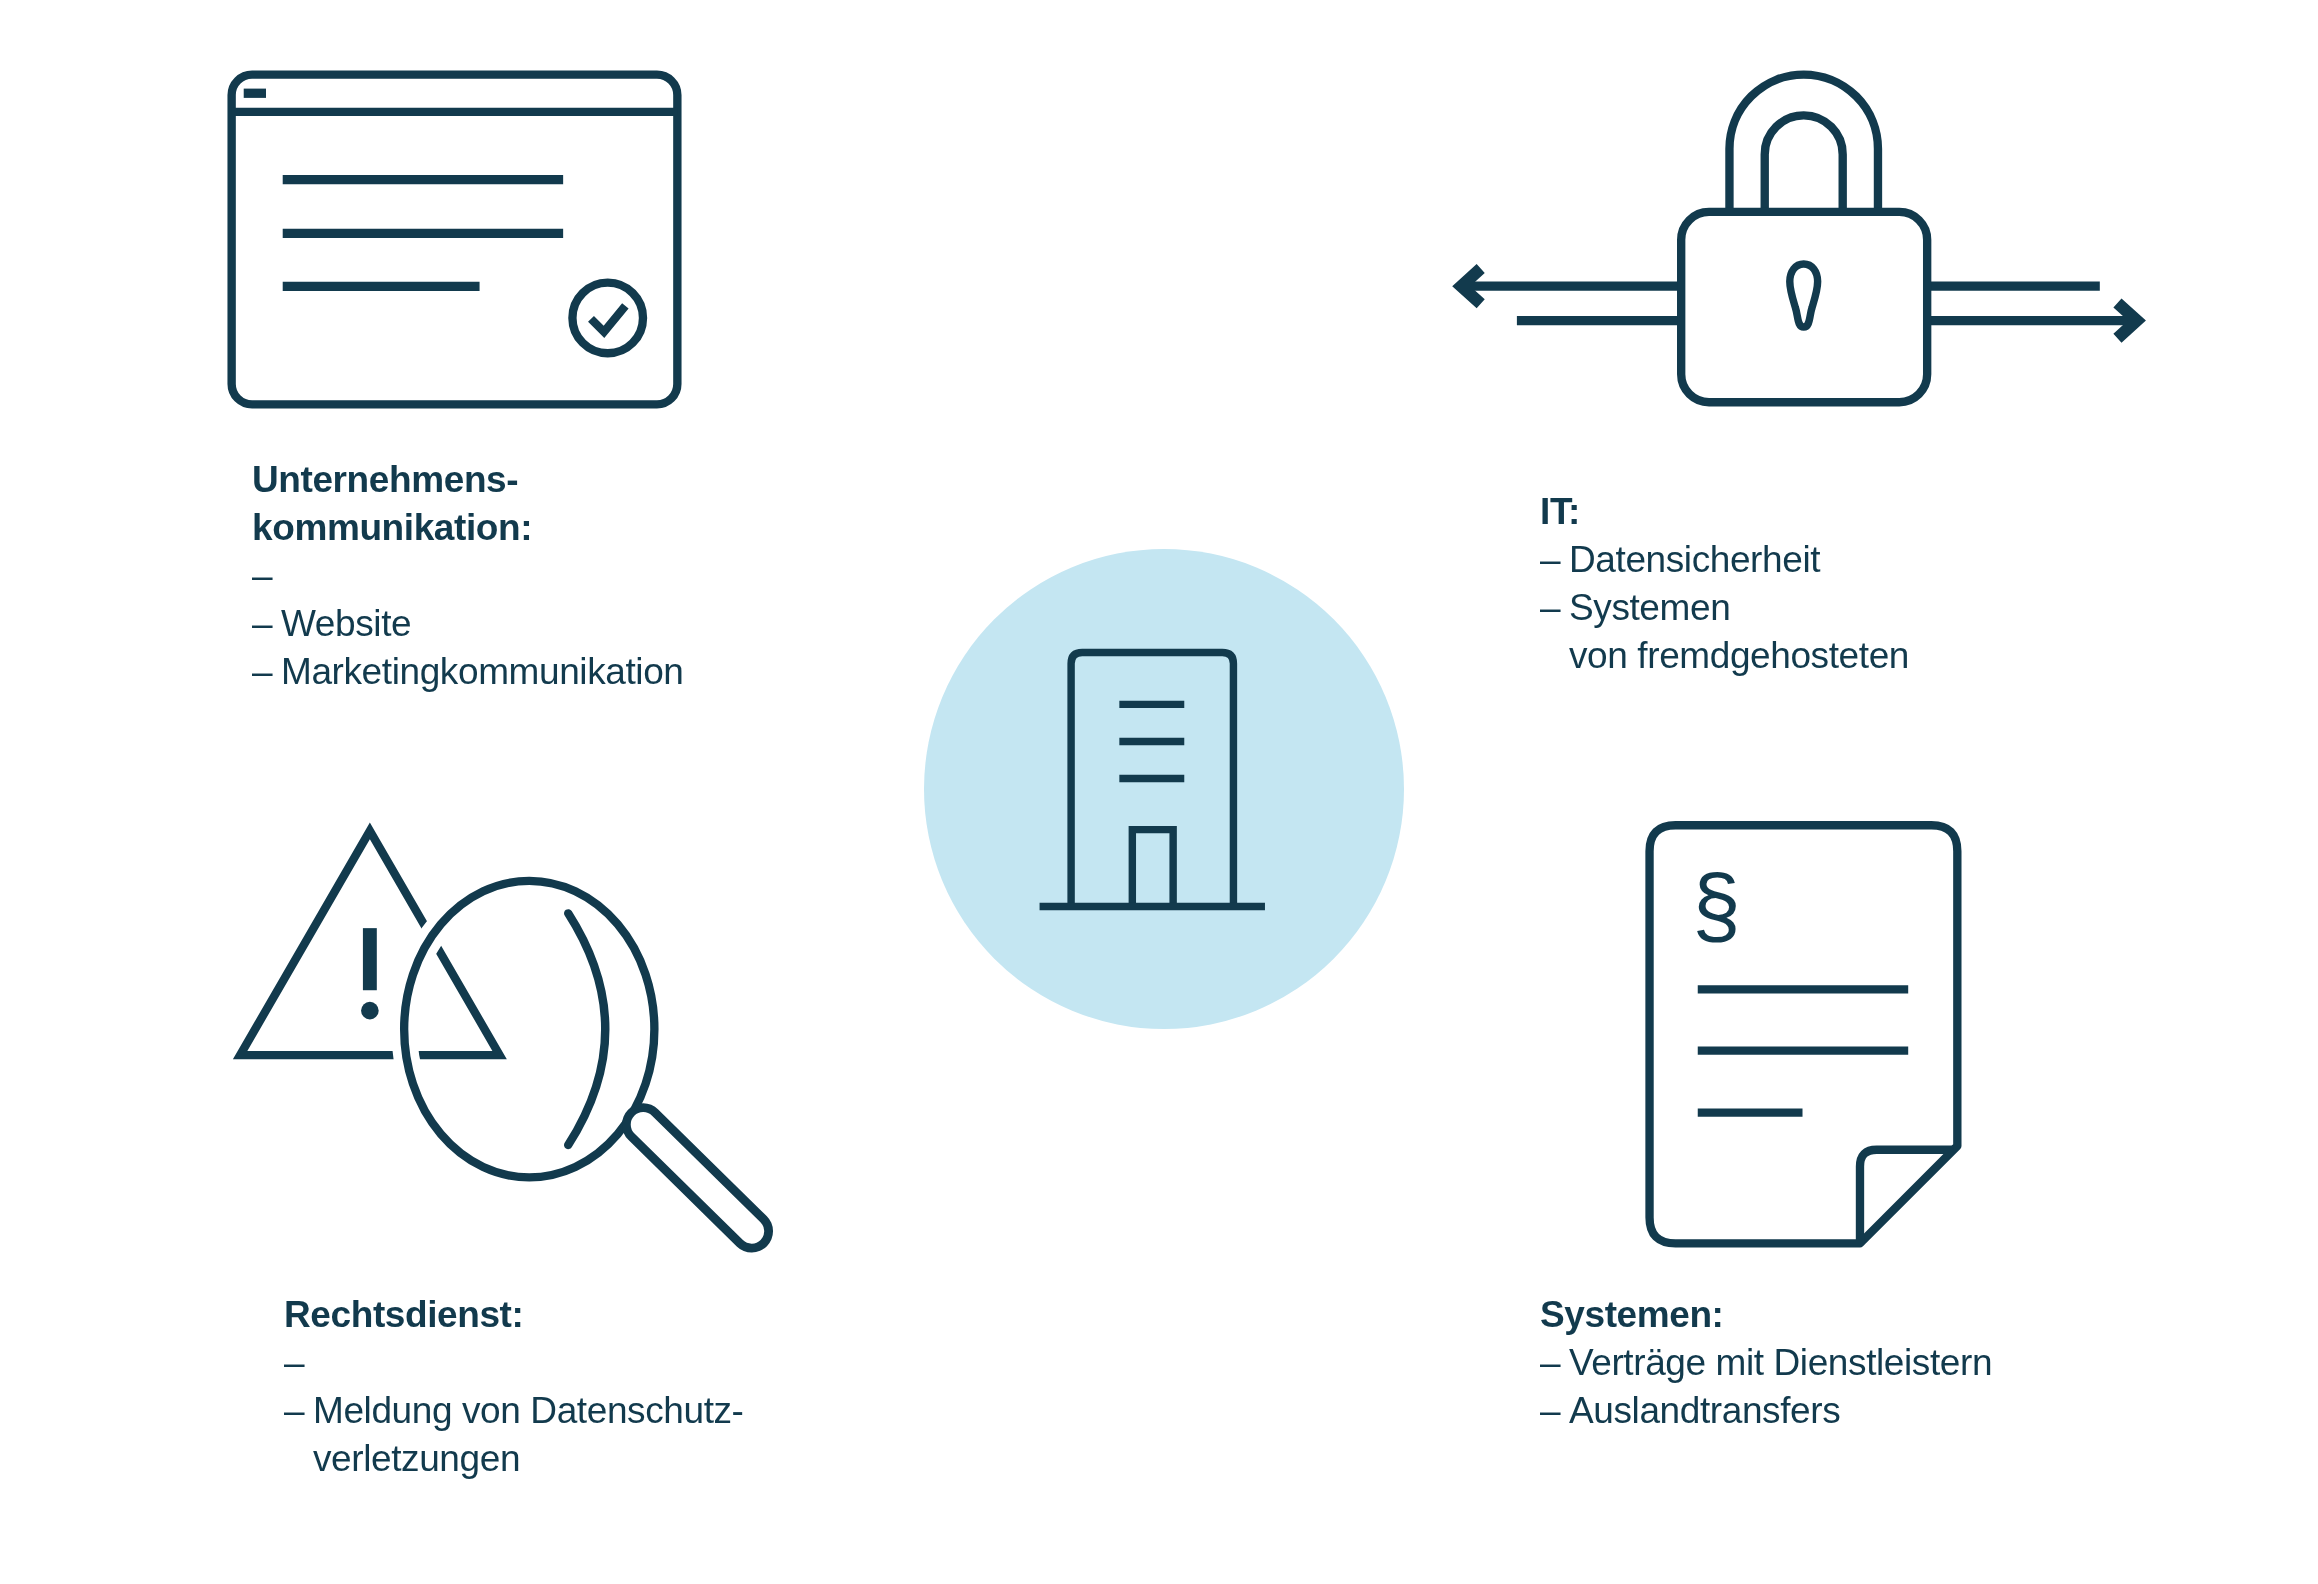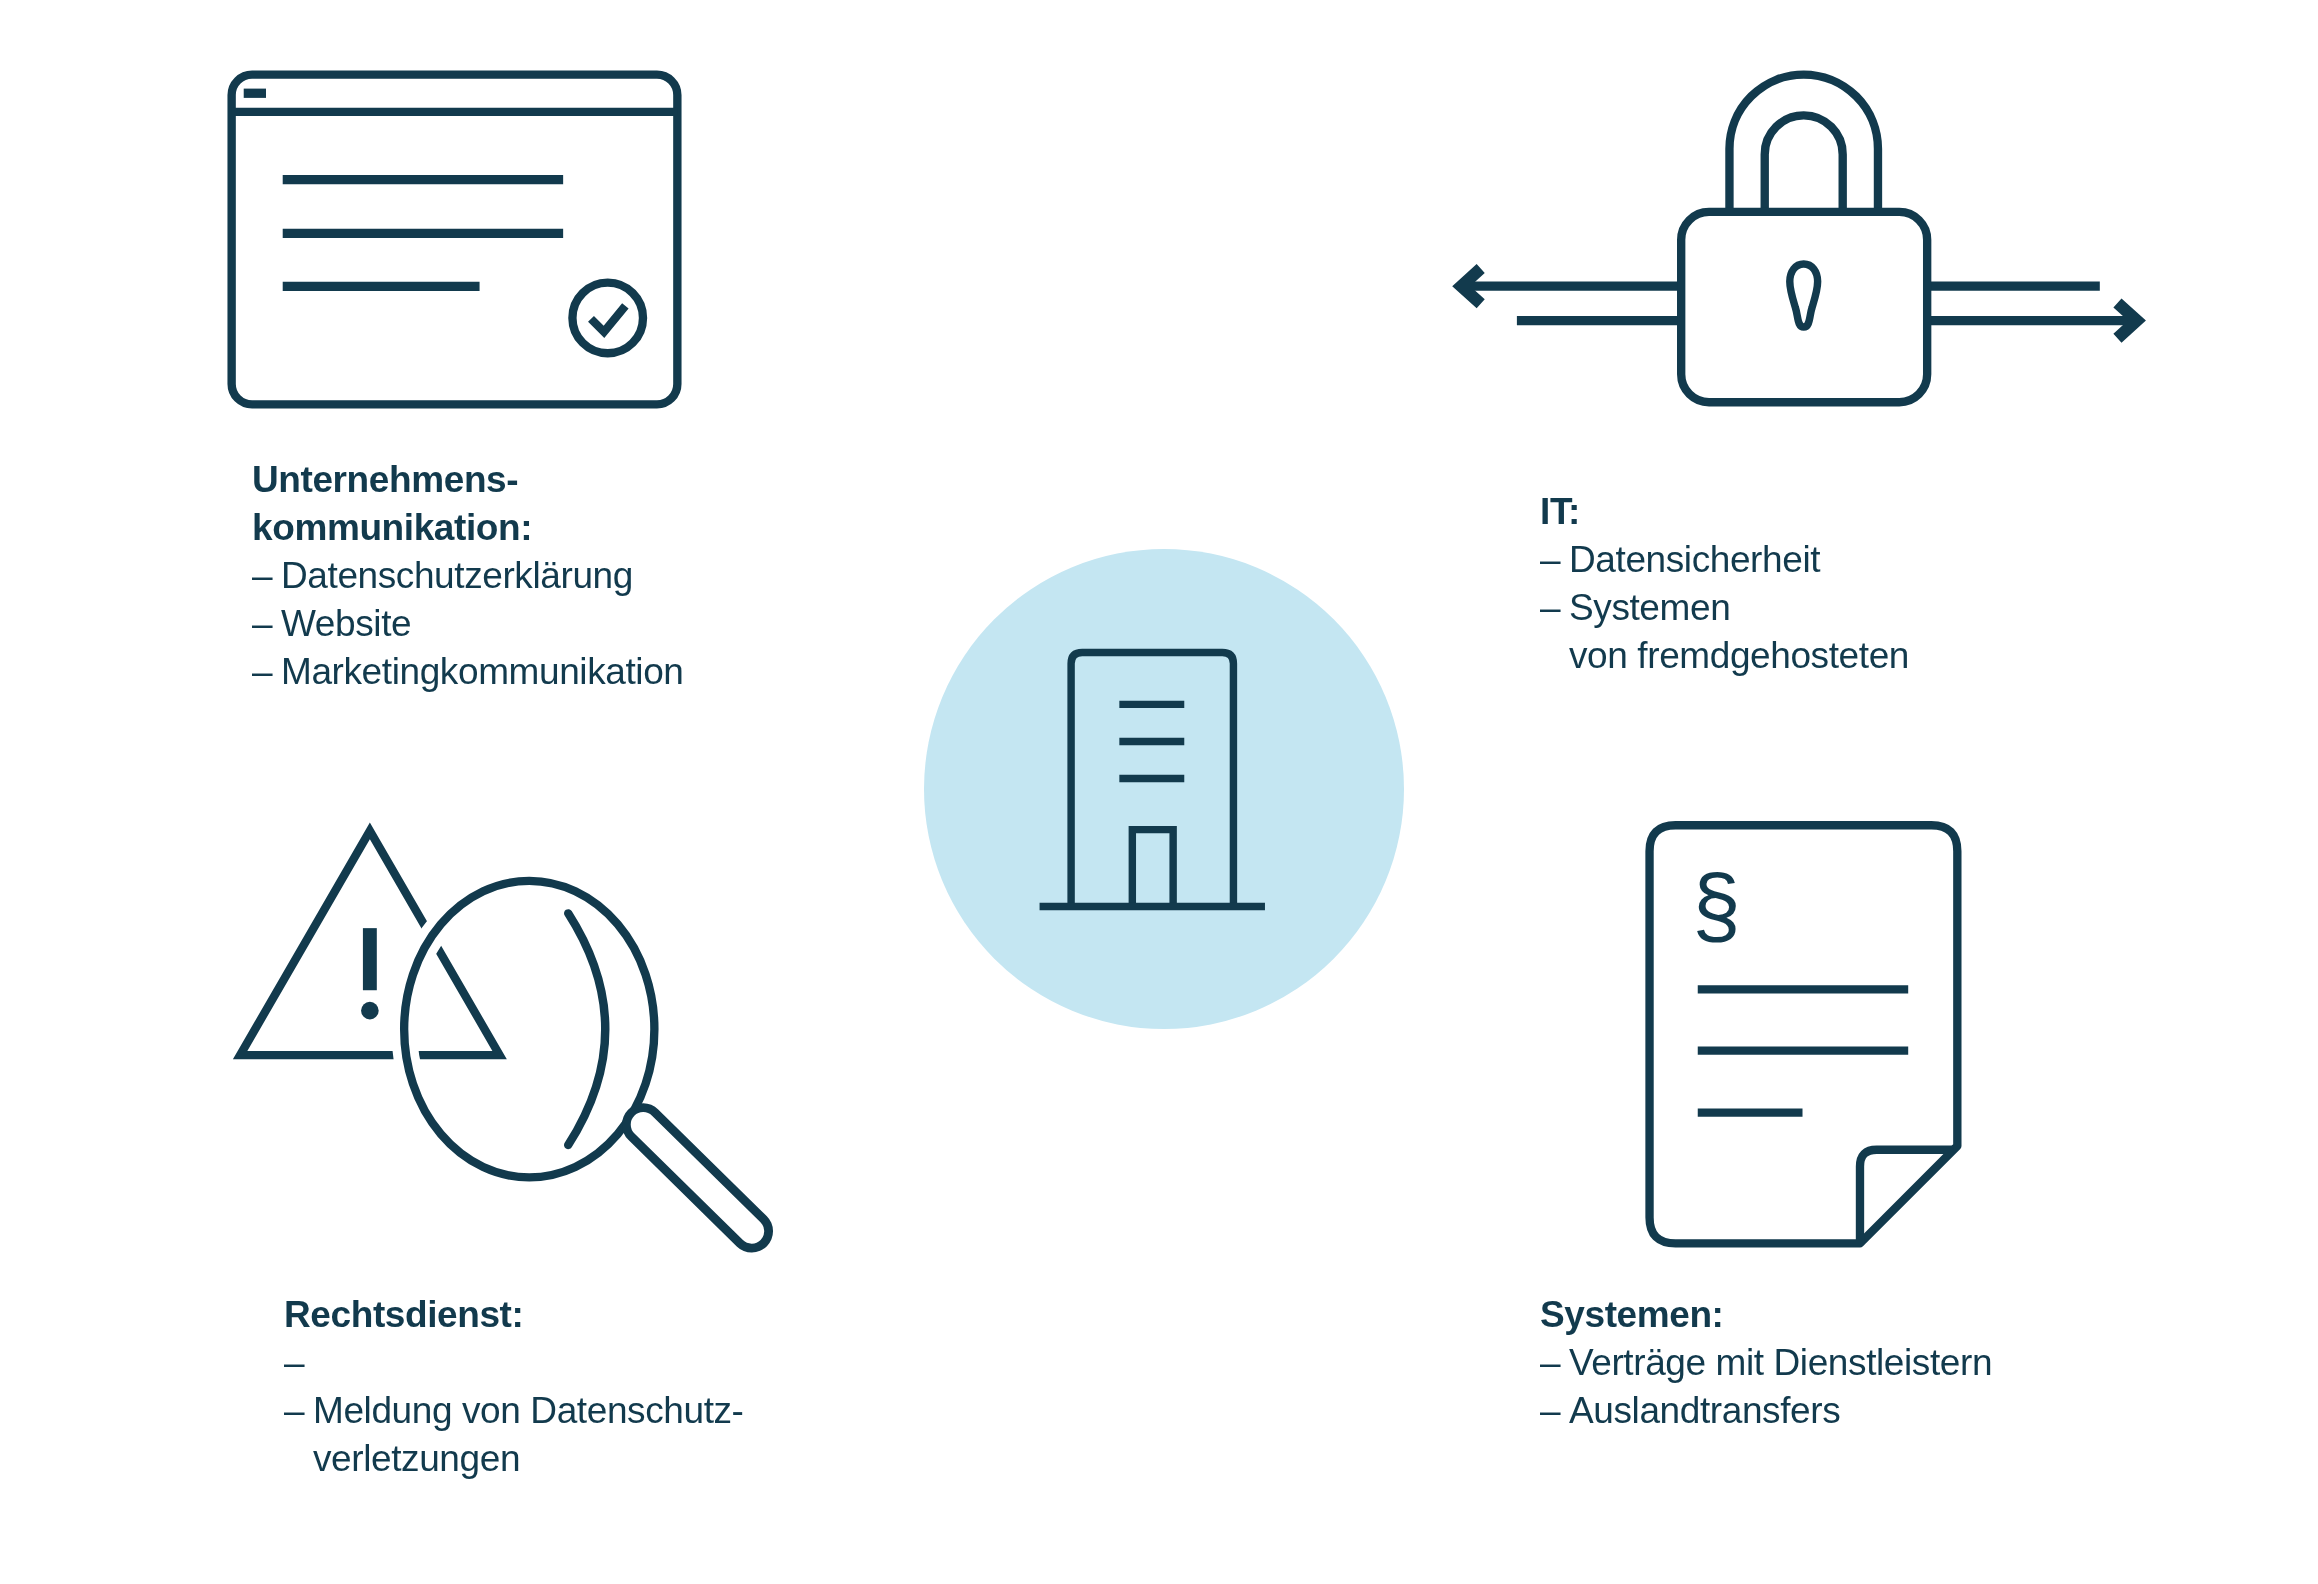--- a/index.html
+++ b/index.html
@@ -101,23 +101,20 @@
     <line class="stroke" x1="60" y1="187" x2="287" y2="187"></line>
     <line class="stroke" x1="60" y1="253" x2="287" y2="253"></line>
     <line class="stroke" x1="60" y1="320" x2="173" y2="320"></line>
   </svg>
 
   <div class="textblock" style="left:252px;top:456px;">
     <span class="title-line">Unternehmens-</span>
     <span class="title-line">kommunikation:</span>
     <div class="bullet">
       <span class="dash">–</span>
-      <span class="bullet-lines">
-          <span class="line">Datenschutzerklärung</span>
-        </span>
     </div>
     <div class="bullet">
       <span class="dash">–</span>
       <span class="bullet-lines">
           <span class="line">Website</span>
         </span>
     </div>
     <div class="bullet">
       <span class="dash">–</span>
       <span class="bullet-lines">

